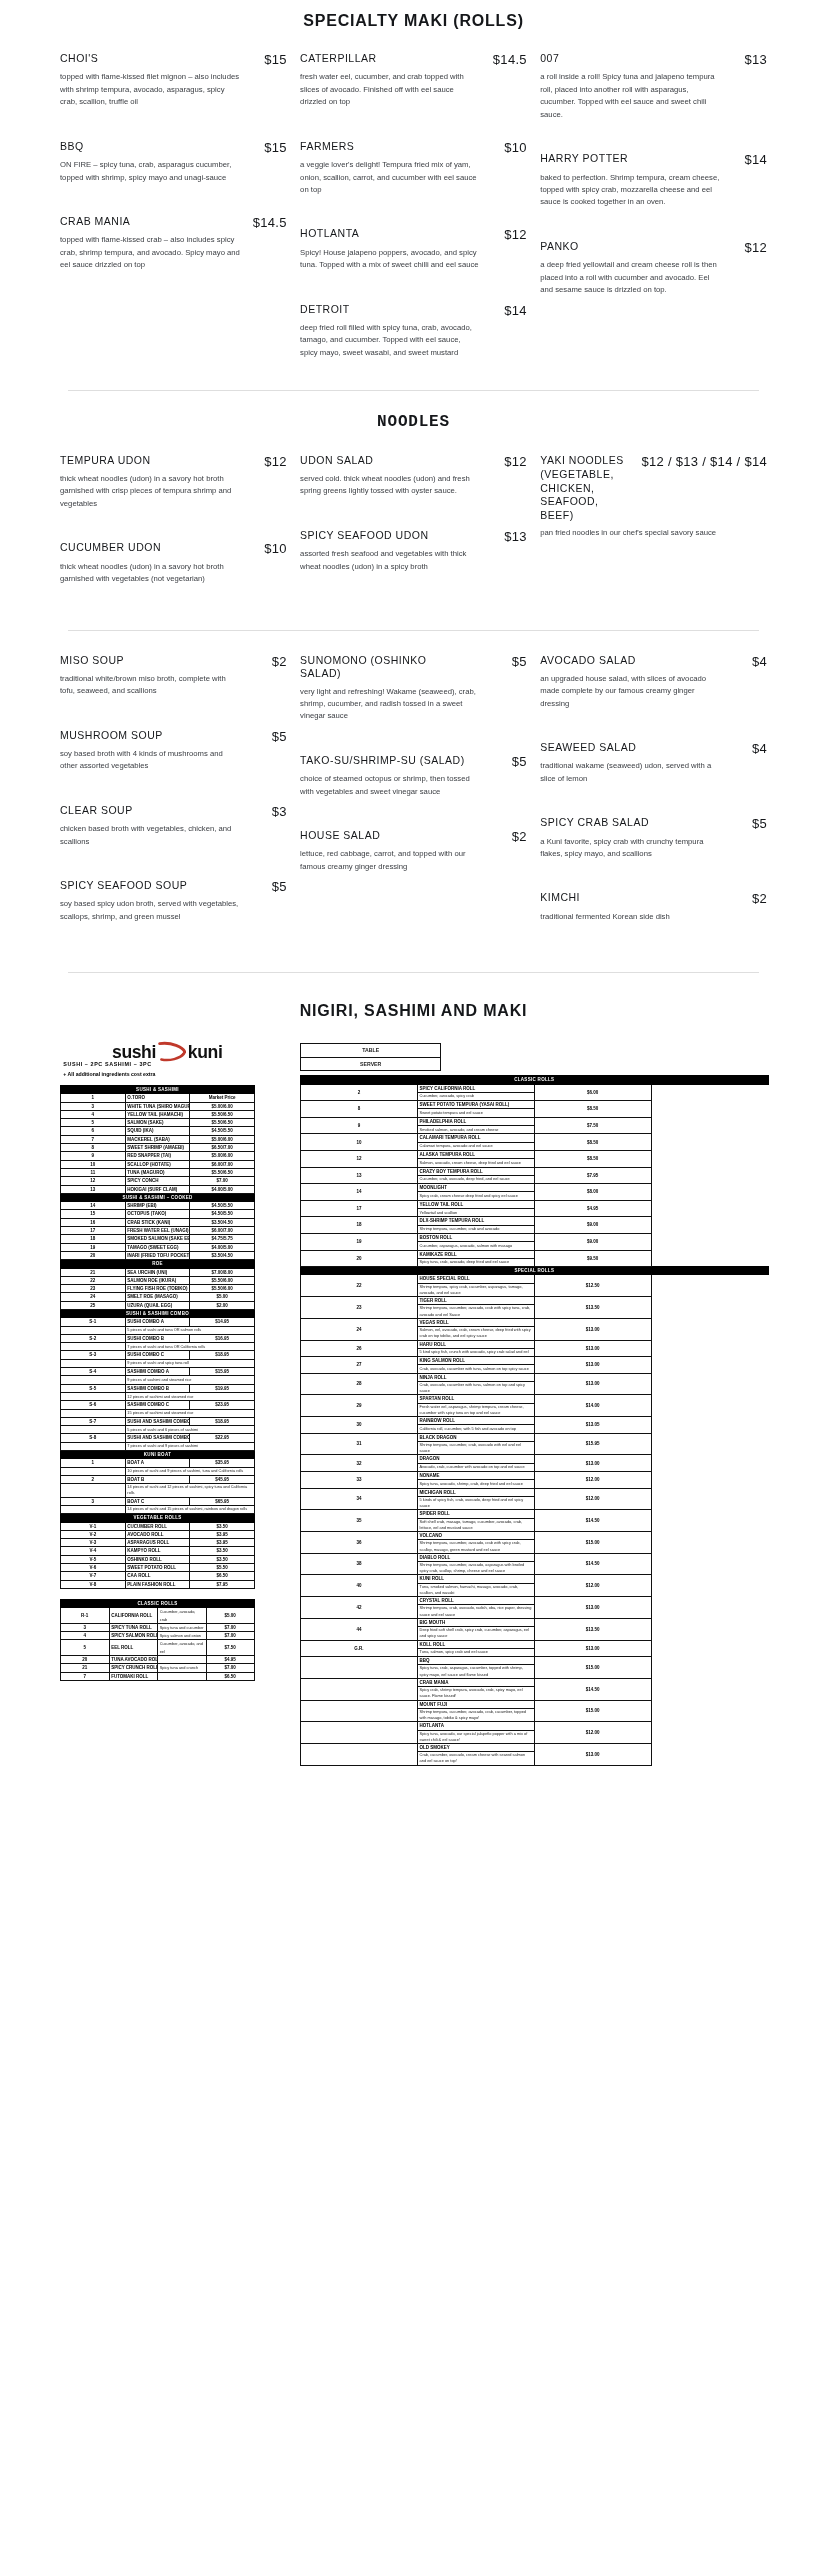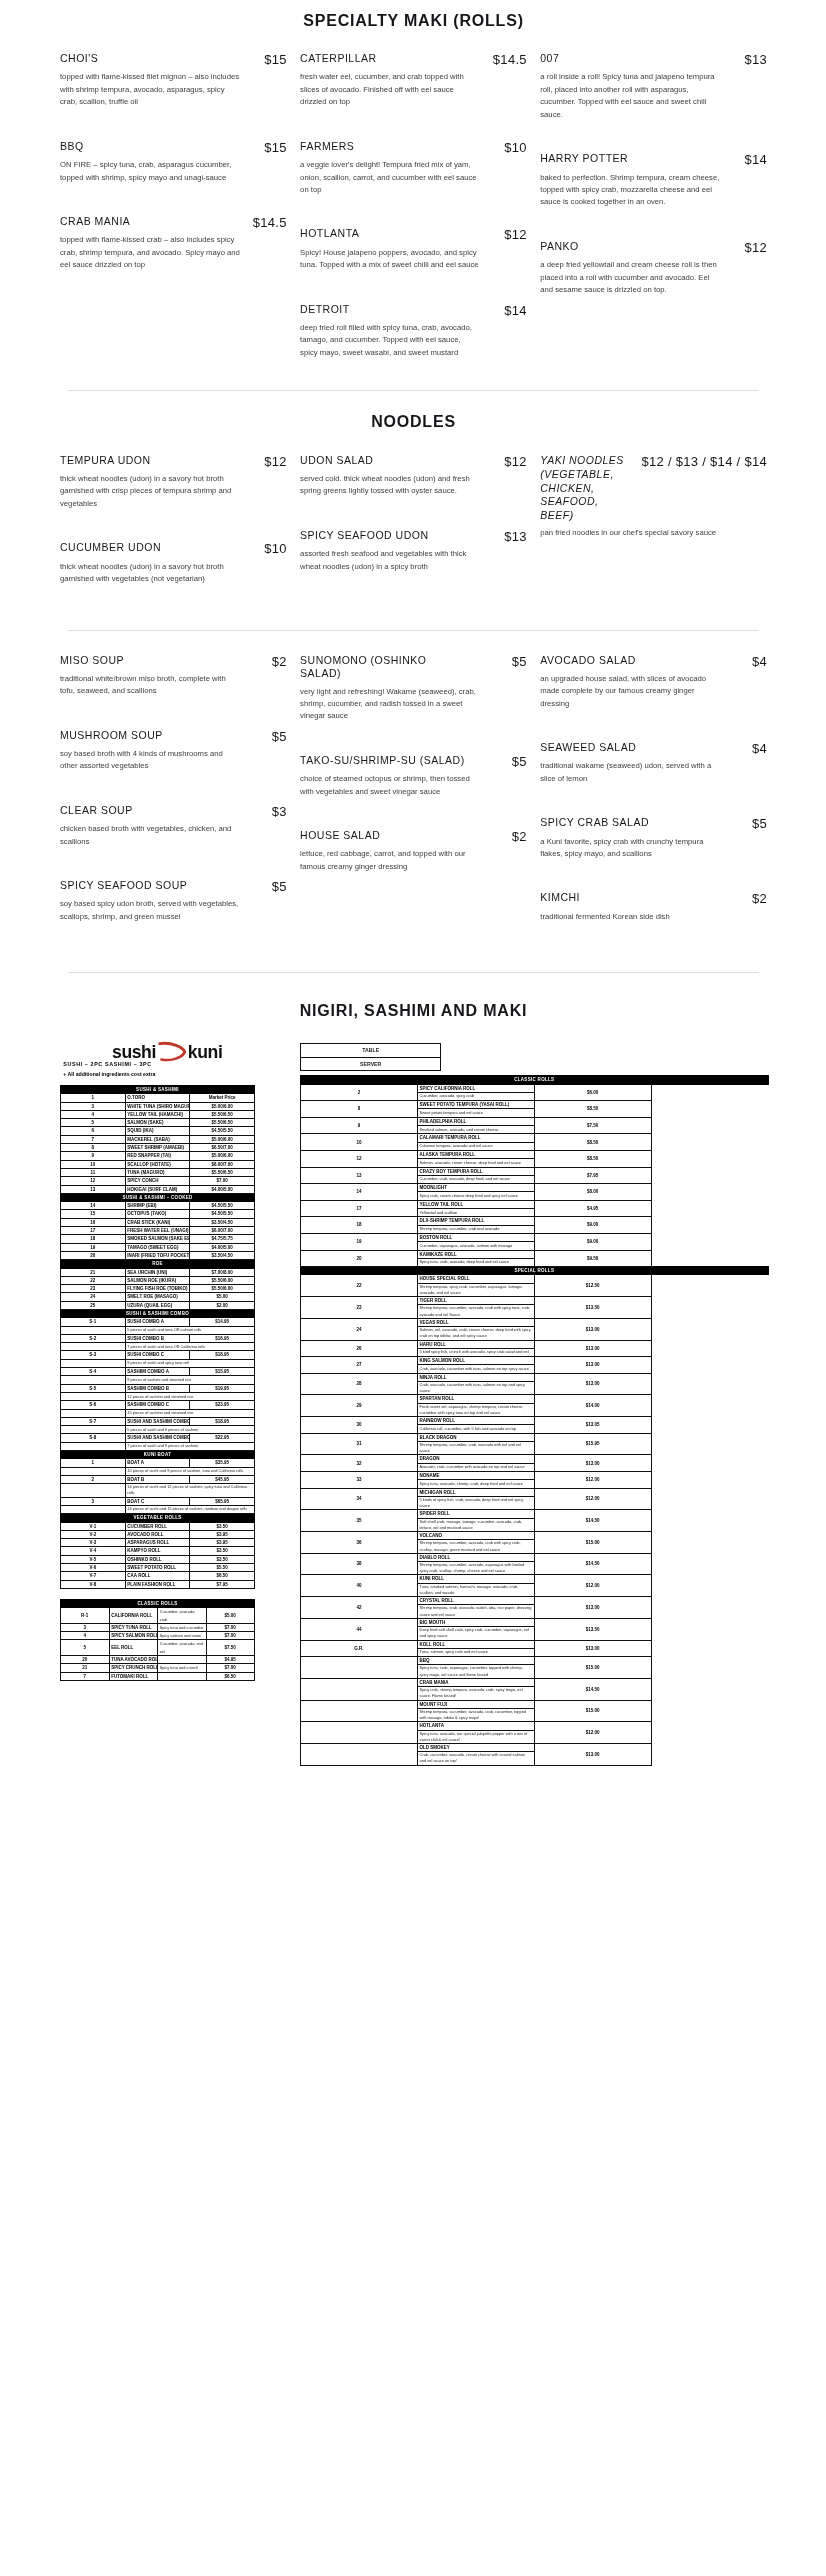--- a/index.html
+++ b/index.html
@@ -16,21 +16,21 @@
   .section-title{
     text-align:center;
     font-size:16px;
     font-weight:bold;
     letter-spacing:0.8px;
     color:#15171a;
     margin:0;
     padding:0;
   }
   .sec-specialty{padding-top:11.7px;}
-  .sec-noodles{padding-top:8.4px;}
+  .sec-noodles{padding-top:8.4px;font-family:Liberation Mono, monospace;}
   .sec-soups{padding-top:8.4px;}
   .sec-nigiri{padding-top:8.4px;}
 
   
   .cols{
     display:grid;
     grid-template-columns:1fr 1fr 1fr;
     column-gap:0px;
     padding:0 3.3px;
   }
@@ -308,21 +308,21 @@
         <div class="item-head">
             <span class="item-name">SPICY SEAFOOD UDON</span>
             <span class="item-price">$13</span>
           </div>
         <div class="item-desc">assorted fresh seafood and vegetables with thick wheat noodles (udon) in a spicy broth</div>
       </div>
     </div>
     <div class="col">
       <div class="item">
         <div class="item-head">
-            <span class="item-name" style="max-width:60%;font-style:italic;">YAKI NOODLES (VEGETABLE, CHICKEN, SEAFOOD, BEEF)</span>
+            <span class="item-name" style="max-width:60%;">YAKI NOODLES (VEGETABLE, CHICKEN, SEAFOOD, BEEF)</span>
             <span class="item-price">$12 / $13 / $14 / $14</span>
           </div>
         <div class="item-desc">pan fried noodles in our chef's special savory sauce</div>
       </div>
     </div>
   </div>
 
   <hr class="divider" style="margin-top:28.5px;">
 
 

